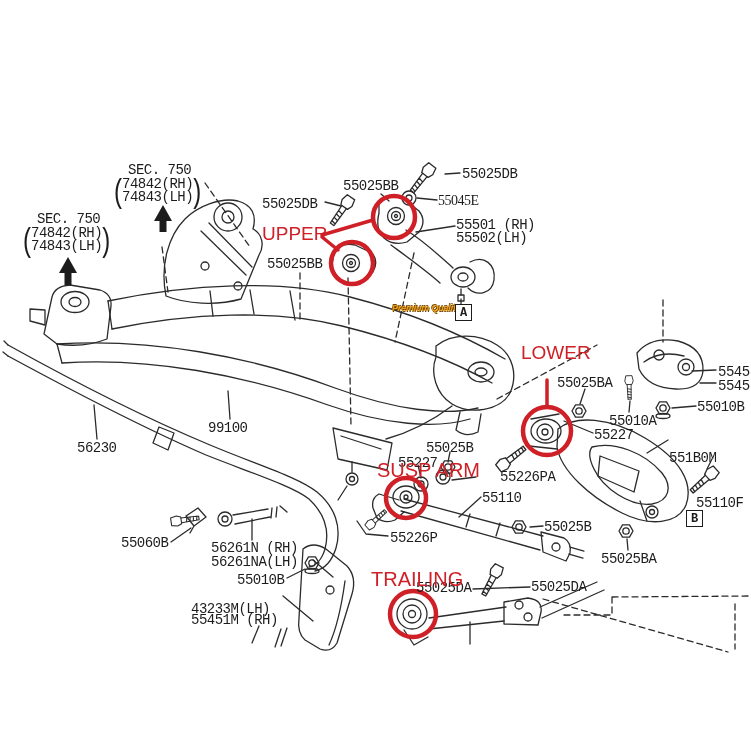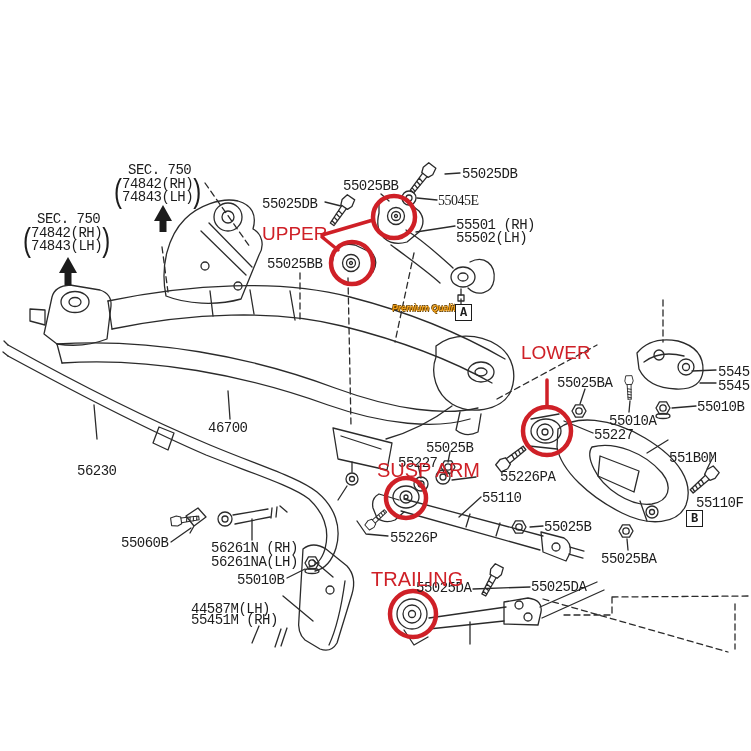--- a/index.html
+++ b/index.html
@@ -231,43 +231,43 @@
 
   <div>
 
   <div class="plabel" style="position: absolute; left: 343px; top: 179px;">55025BB</div>
       <div class="plabel" style="position: absolute; left: 262px; top: 197px;">55025DB</div>
       <div class="plabel" style="position: absolute; left: 462px; top: 167px;">55025DB</div>
       <div class="plabel" style="position: absolute; left: 438px; top: 194px; font-family: Liberation Serif, serif;">55045E</div>
       <div class="plabel" style="position: absolute; left: 456px; top: 218px;">55501 (RH)</div>
       <div class="plabel" style="position: absolute; left: 456px; top: 231px;">55502(LH)</div>
       <div class="plabel" style="position: absolute; left: 267px; top: 257px;">55025BB</div>
-      <div class="plabel" style="position: absolute; left: 208px; top: 421px;">46700</div>
-      <div class="plabel" style="position: absolute; left: 77px; top: 464px;">56230</div>
+      <div class="plabel" style="position: absolute; left: 208px; top: 421px;">99100</div>
+      <div class="plabel" style="position: absolute; left: 77px; top: 441px;">56230</div>
       <div class="plabel" style="position: absolute; left: 426px; top: 441px;">55025B</div>
       <div class="plabel" style="position: absolute; left: 398px; top: 456px;">55227</div>
       <div class="plabel" style="position: absolute; left: 477px; top: 470px; margin-left: 23px;">55226PA</div>
       <div class="plabel" style="position: absolute; left: 482px; top: 491px;">55110</div>
       <div class="plabel" style="position: absolute; left: 390px; top: 531px;">55226P</div>
       <div class="plabel" style="position: absolute; left: 544px; top: 520px;">55025B</div>
       <div class="plabel" style="position: absolute; left: 601px; top: 552px;">55025BA</div>
       <div class="plabel" style="position: absolute; left: 557px; top: 376px;">55025BA</div>
       <div class="plabel" style="position: absolute; left: 718px; top: 365px;">5545</div>
       <div class="plabel" style="position: absolute; left: 718px; top: 379px;">5545</div>
       <div class="plabel" style="position: absolute; left: 697px; top: 400px;">55010B</div>
       <div class="plabel" style="position: absolute; left: 609px; top: 414px;">55010A</div>
       <div class="plabel" style="position: absolute; left: 594px; top: 428px;">55227</div>
       <div class="plabel" style="position: absolute; left: 669px; top: 451px;">551B0M</div>
       <div class="plabel" style="position: absolute; left: 696px; top: 448px; margin-top: 48px;">55110F</div>
       <div class="plabel" style="position: absolute; left: 121px; top: 536px;">55060B</div>
       <div class="plabel" style="position: absolute; left: 211px; top: 541px;">56261N (RH)</div>
       <div class="plabel" style="position: absolute; left: 211px; top: 555px;">56261NA(LH)</div>
       <div class="plabel" style="position: absolute; left: 237px; top: 573px;">55010B</div>
       <div class="plabel" style="position: absolute; left: 191px; top: 589px; margin-top: 24px;">55451M (RH)</div>
-      <div class="plabel" style="position: absolute; left: 191px; top: 602px;">44587M(LH)</div>
+      <div class="plabel" style="position: absolute; left: 191px; top: 602px;">43233M(LH)</div>
       <div class="plabel" style="position: absolute; left: 416px; top: 581px;">55025DA</div>
       <div class="plabel" style="position: absolute; left: 531px; top: 580px;">55025DA</div>
     </div>
 
   <div>
 
   <div class="red-label" style="position: absolute; left: 262px; top: 224px; font-size: 19px;">UPPER</div>
       <div class="red-label" style="position: absolute; left: 521px; top: 343px; font-size: 19px;">LOWER</div>
       <div class="red-label" style="position: absolute; left: 377px; top: 460px; font-size: 20px;">SUSP ARM</div>
       <div class="red-label" style="position: absolute; left: 371px; top: 569px; font-size: 20px;">TRAILING</div>

